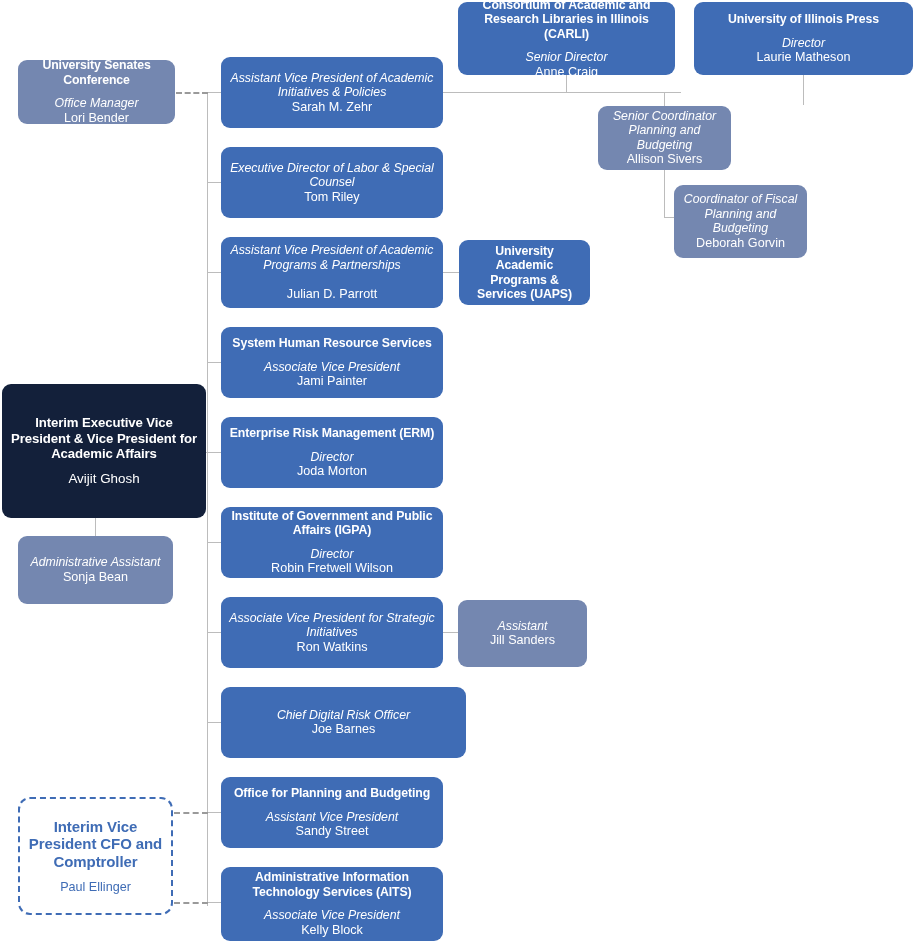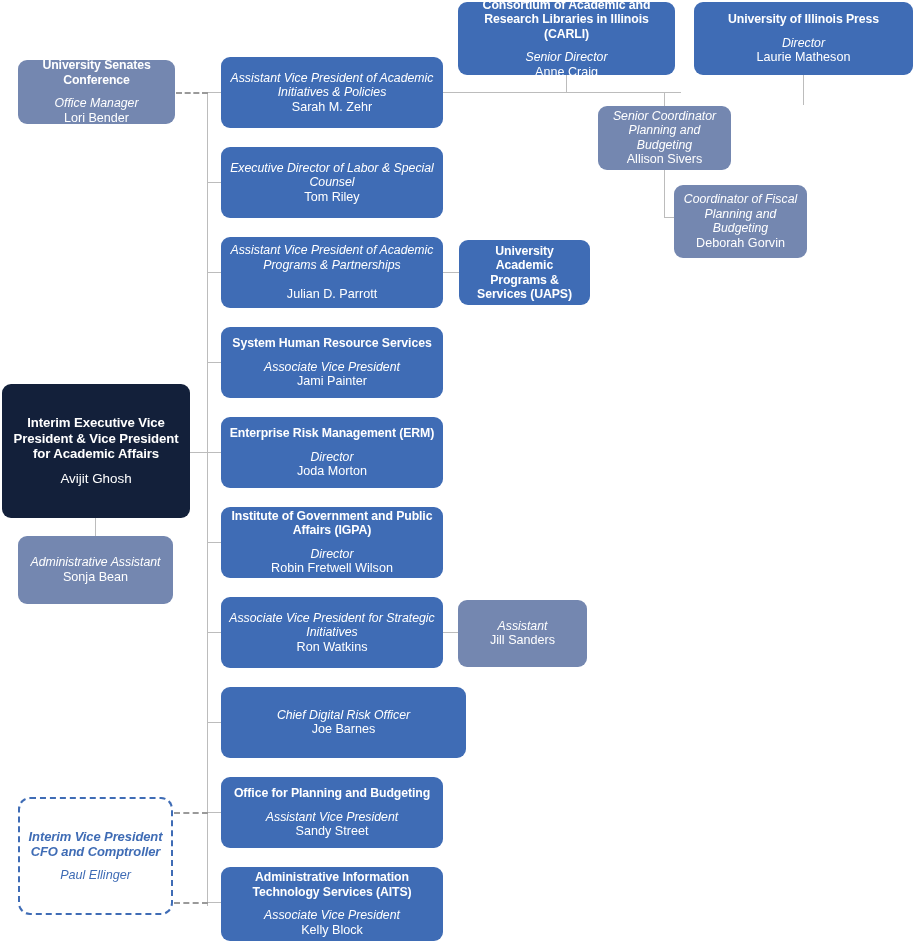--- a/index.html
+++ b/index.html
@@ -42,22 +42,22 @@
   .navy{ background:#13203a; }
   .navy .ttl{ font-size:13.2px; }
   .navy .person{ font-size:13.4px; margin-top:10px;}
 
   .dashed{
     background:#ffffff;
     border:2px dashed #3f6cb5;
     color:#3f6cb5;
     border-radius:12px;
   }
-  .dashed .ttl{ font-size:13px;font-style:italic; }
-  .dashed .person{ font-size:12.6px; margin-top:8px;font-style:italic;}
+  .dashed .ttl{ font-size:15px; }
+  .dashed .person{ font-size:12.6px; margin-top:8px;}
 
   
   .ln{ position:absolute; background:#bcbcbc; z-index:1; }
   .ln.h{ height:1px; }
   .ln.v{ width:1px; }
 
   .dln{ position:absolute; z-index:1; height:0; border-top:2px dashed #9a9a9a; }
 </style>
 </head>
 <body>
@@ -185,21 +185,21 @@
     <div class="role">Assistant Vice President</div>
     <div class="person">Sandy Street</div>
   </div>
 
   <div class="node blue" style="left:221px; top:867px; width:222px; height:74px;">
     <div class="ttl">Administrative Information Technology Services (AITS)</div>
     <div class="role">Associate Vice President</div>
     <div class="person">Kelly Block</div>
   </div>
 
-  <div class="node navy" style="left:2px; top:384px; width:188px; height:134px;">
+  <div class="node navy" style="left:2px; top:384px; width:204px; height:134px;">
     <div class="ttl">Interim Executive Vice President &amp; Vice President for Academic Affairs</div>
     <div class="person">Avijit Ghosh</div>
   </div>
 
   <div class="node slate" style="left:18px; top:536px; width:155px; height:68px;">
     <div class="role">Administrative Assistant</div>
     <div class="person">Sonja Bean</div>
   </div>
 
   <div class="node dashed" style="left:18px; top:797px; width:155px; height:118px;">

